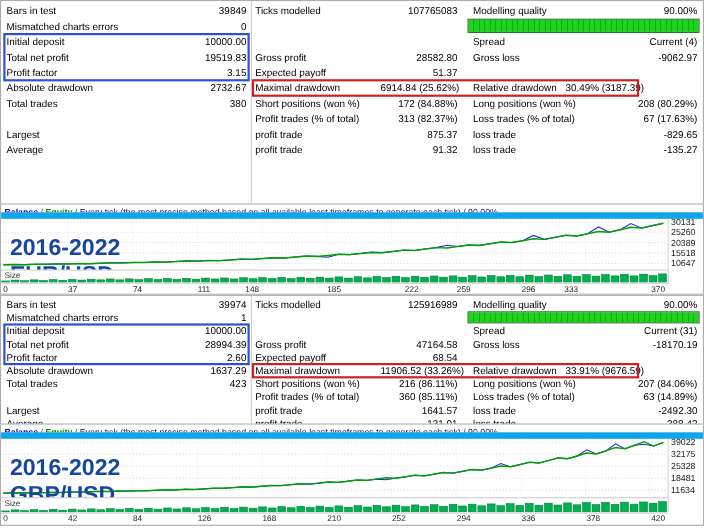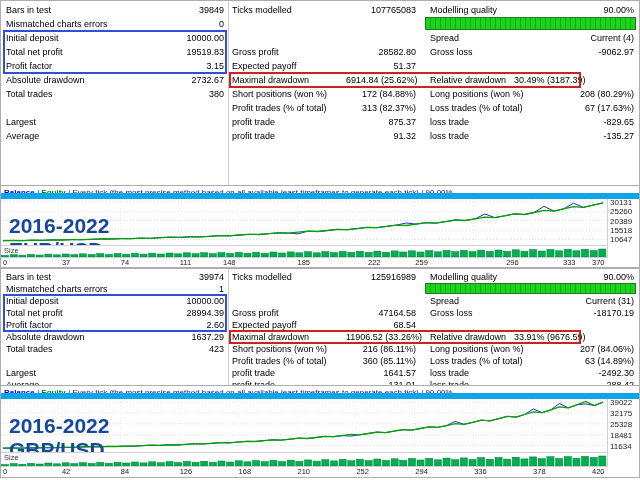--- a/index.html
+++ b/index.html
@@ -251,22 +251,22 @@
     <div class="corner"></div>
     <div class="xaxis">
         <span class="xlab" style="left: 2px;">0</span>
         <span class="xlab" style="left: 60.9px;">37</span>
         <span class="xlab" style="left: 119.8px;">74</span>
         <span class="xlab" style="left: 178.7px;">111</span>
         <span class="xlab" style="left: 222px;">148</span>
         <span class="xlab" style="left: 296.5px;">185</span>
         <span class="xlab" style="left: 367px;">222</span>
         <span class="xlab" style="left: 414.3px;">259</span>
-        <span class="xlab" style="left: 473.2px; margin-left: 32px;">296</span>
-        <span class="xlab" style="left: 562px;">333</span>
+        <span class="xlab" style="left: 473.2px;">296</span>
+        <span class="xlab" style="left: 512px;">333</span>
         <span class="xlab" style="left: 591px;">370</span>
       </div>
     <div class="corner"></div>
   </div>
 </div>
 
 <div class="report" id="r1">
   <div class="stats">
     <div class="stats-grid">
         <div class="srow">

